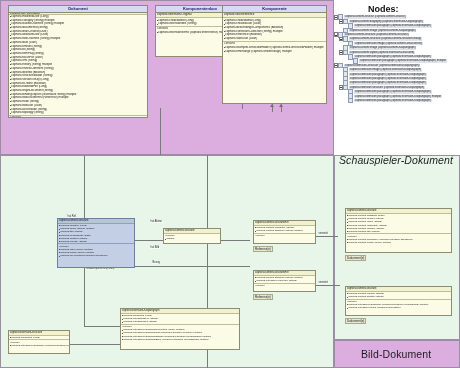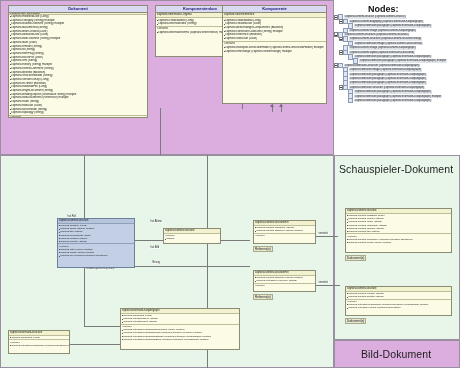--- a/index.html
+++ b/index.html
@@ -101,21 +101,21 @@
 </head>
 <body>
 
 <div id="canvas">
 
   <div class="panel" style="left:0;top:0;width:334px;height:155px;background:#dcaee0;"></div>
 
   <div class="panel" style="left:0;top:155px;width:334px;height:213px;background:#e8f6ea;"></div>
 
   <div class="panel" style="left:334px;top:155px;width:126px;height:185px;background:#e8f6ea;"></div>
-  <div class="panel-label big" style="left:339px;top:163px;">Schauspieler-Dokument</div>
+  <div class="panel-label big" style="left:339px;top:154px;font-style:italic;">Schauspieler-Dokument</div>
 
   <div class="panel" style="left:334px;top:340px;width:126px;height:28px;background:#dcaee0;"></div>
   <div class="panel-label big" style="left:339px;top:348px;padding-left:22px;">Bild-Dokument</div>
 
   <div class="ln lnv" style="left:160px;top:108px;height:9px;"></div>
   <div class="ln lnh" style="left:160px;top:117px;width:0px;"></div>
 
   <div class="ln lnv" style="left:242px;top:57px;height:52px;"></div>
   <div class="arrow" style="left:240px;top:57px;"></div>
 

